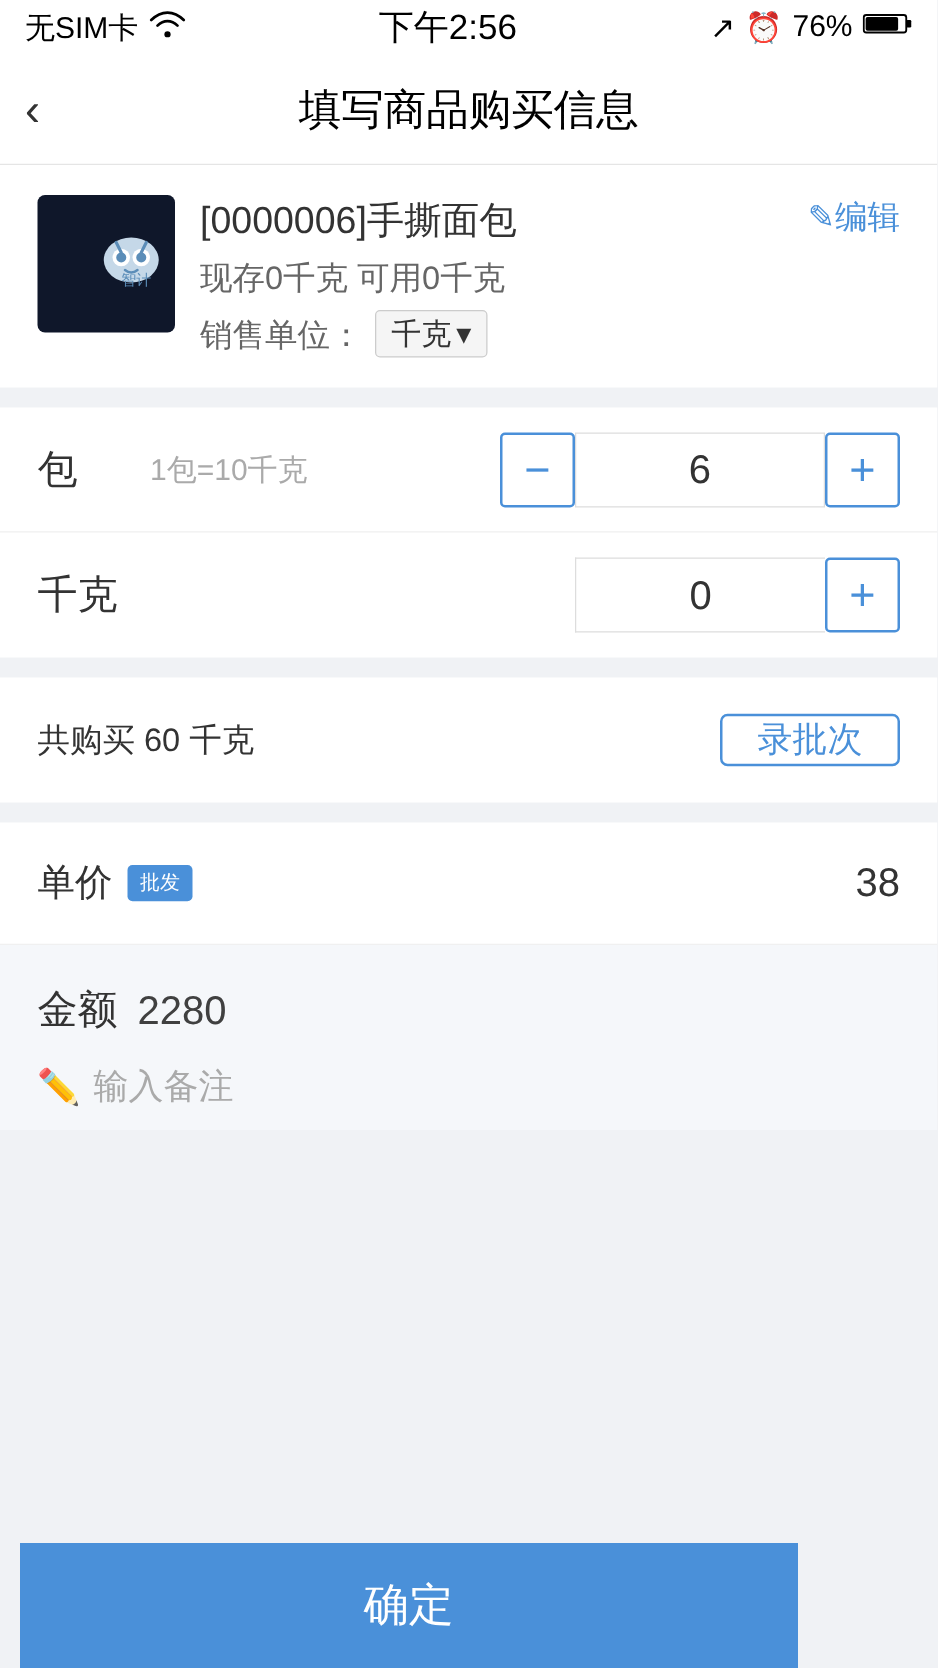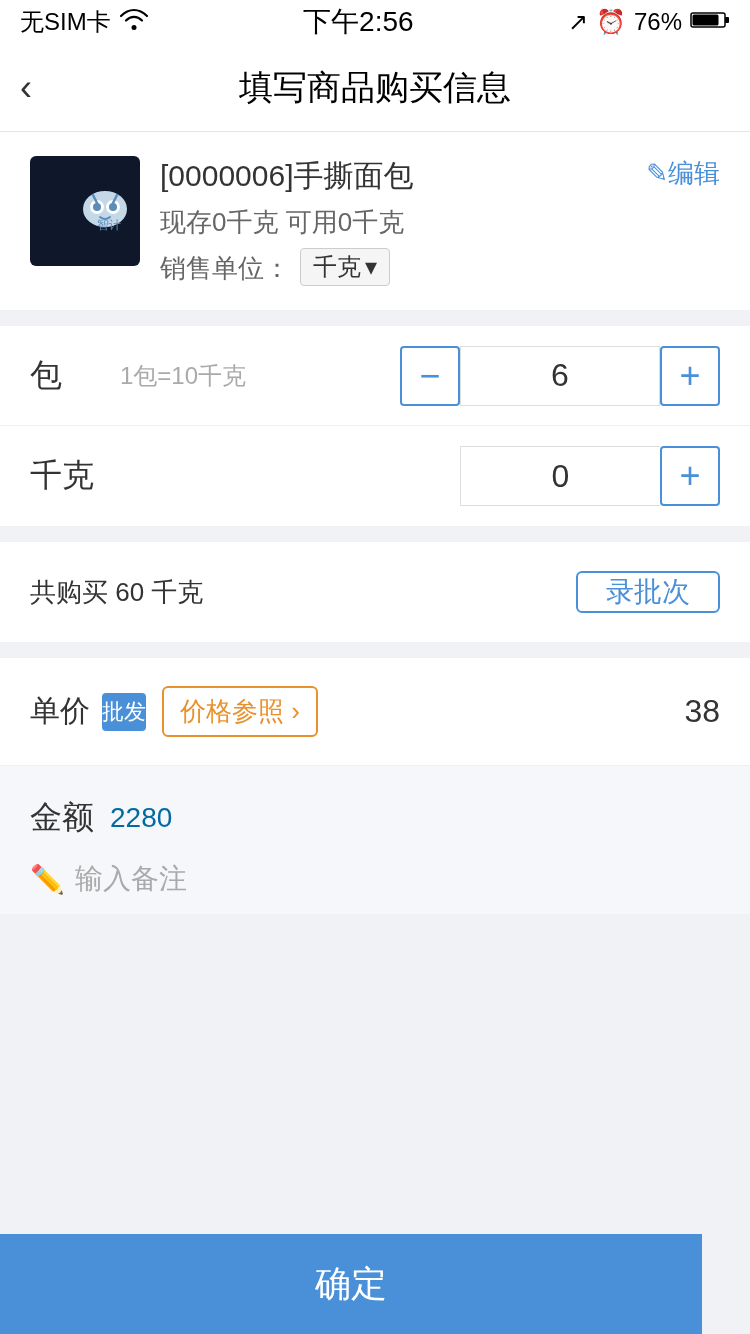--- a/index.html
+++ b/index.html
@@ -226,23 +226,23 @@
       padding: 28px 30px;
       border-bottom: 1px solid #f0f0f0;
     }
     .price-label {
       font-size: 30px;
       color: #333;
     }
     .price-tag-blue {
       background: #4a90d9;
       color: #fff;
-      font-size: 22px;
+      font-size: 16px;
       border-radius: 4px;
-      padding: 4px 0;
+      padding: 4px 10px;
       margin-left: 12px;
     }
     .price-ref-btn {
       border: 2px solid #e8912d;
       border-radius: 6px;
       padding: 6px 16px;
       font-size: 26px;
       color: #e8912d;
       background: #fff;
       margin-left: 16px;
@@ -267,44 +267,44 @@
       display: flex;
       align-items: center;
       gap: 16px;
       margin-bottom: 20px;
     }
     .amount-label {
       font-size: 32px;
       color: #333;
     }
     .amount-value {
-      font-size: 28px;
-      color: #0369a1;
+      font-size: 32px;
+      color: #404040;
       font-weight: 500;
     }
     .remark-row {
       display: flex;
       align-items: center;
       gap: 10px;
       color: #aaa;
       font-size: 28px;
     }
 
     
     .bottom-area {
       background: #f0f2f5;
       height: 300px;
     }
 
     
     .confirm-btn {
       position: fixed;
       bottom: 0;
-      left: 0;
-      width: 702px;
+      left: 16px;
+      width: 622px;
       height: 100px;
       background: #4a90d9;
       color: #fff;
       font-size: 36px;
       border: none;
       cursor: pointer;
       display: flex;
       align-items: center;
       justify-content: center;
     }
@@ -399,21 +399,20 @@
 
 <div class="summary-row">
   <span class="summary-text">共购买 60 千克</span>
   <button class="batch-btn">录批次</button>
 </div>
 
 <div class="price-section">
   <div class="price-row">
     <span class="price-label">单价</span>
     <span class="price-tag-blue">批发</span>
-    <button class="price-ref-btn">价格参照 ›</button>
     <span class="price-value">38</span>
   </div>
 </div>
 
 <div class="amount-section">
   <div class="amount-row">
     <span class="amount-label">金额</span>
     <span class="amount-value">2280</span>
   </div>
   <div class="remark-row">

